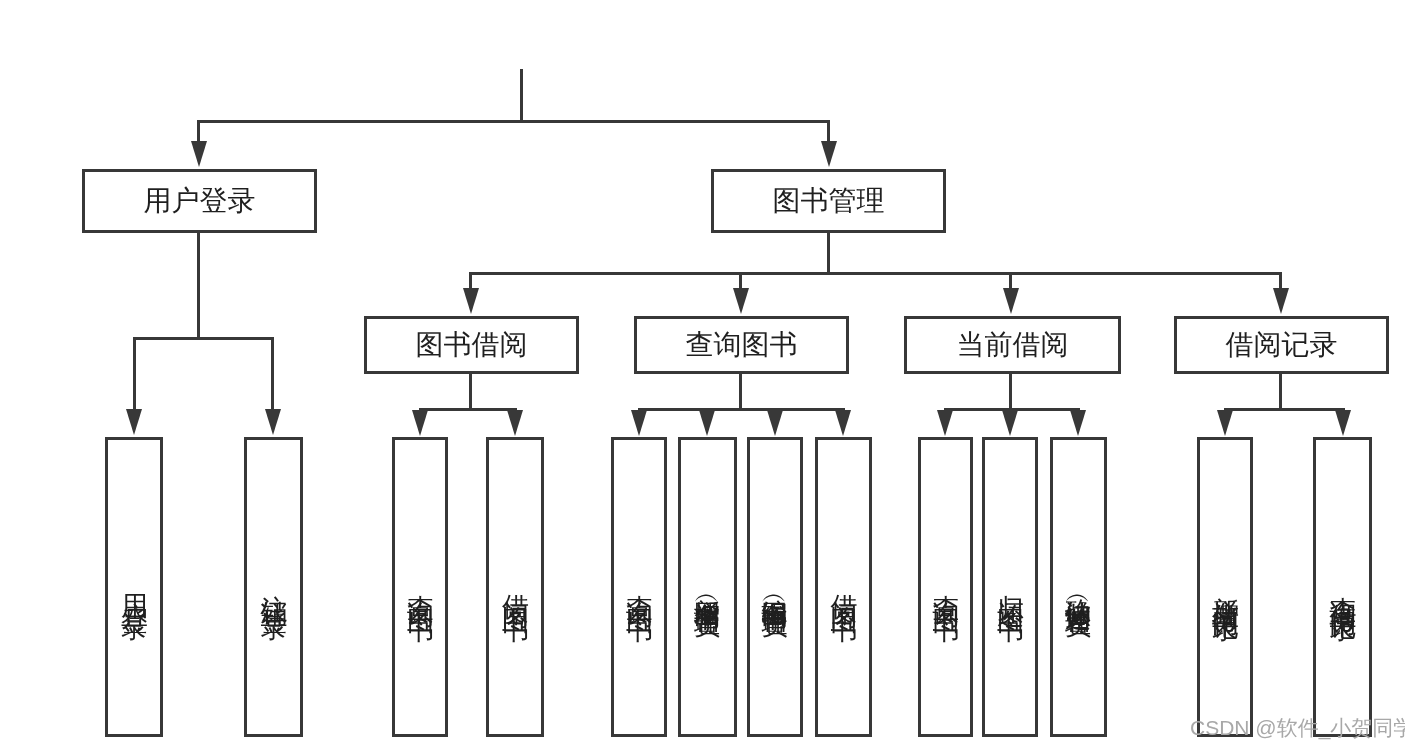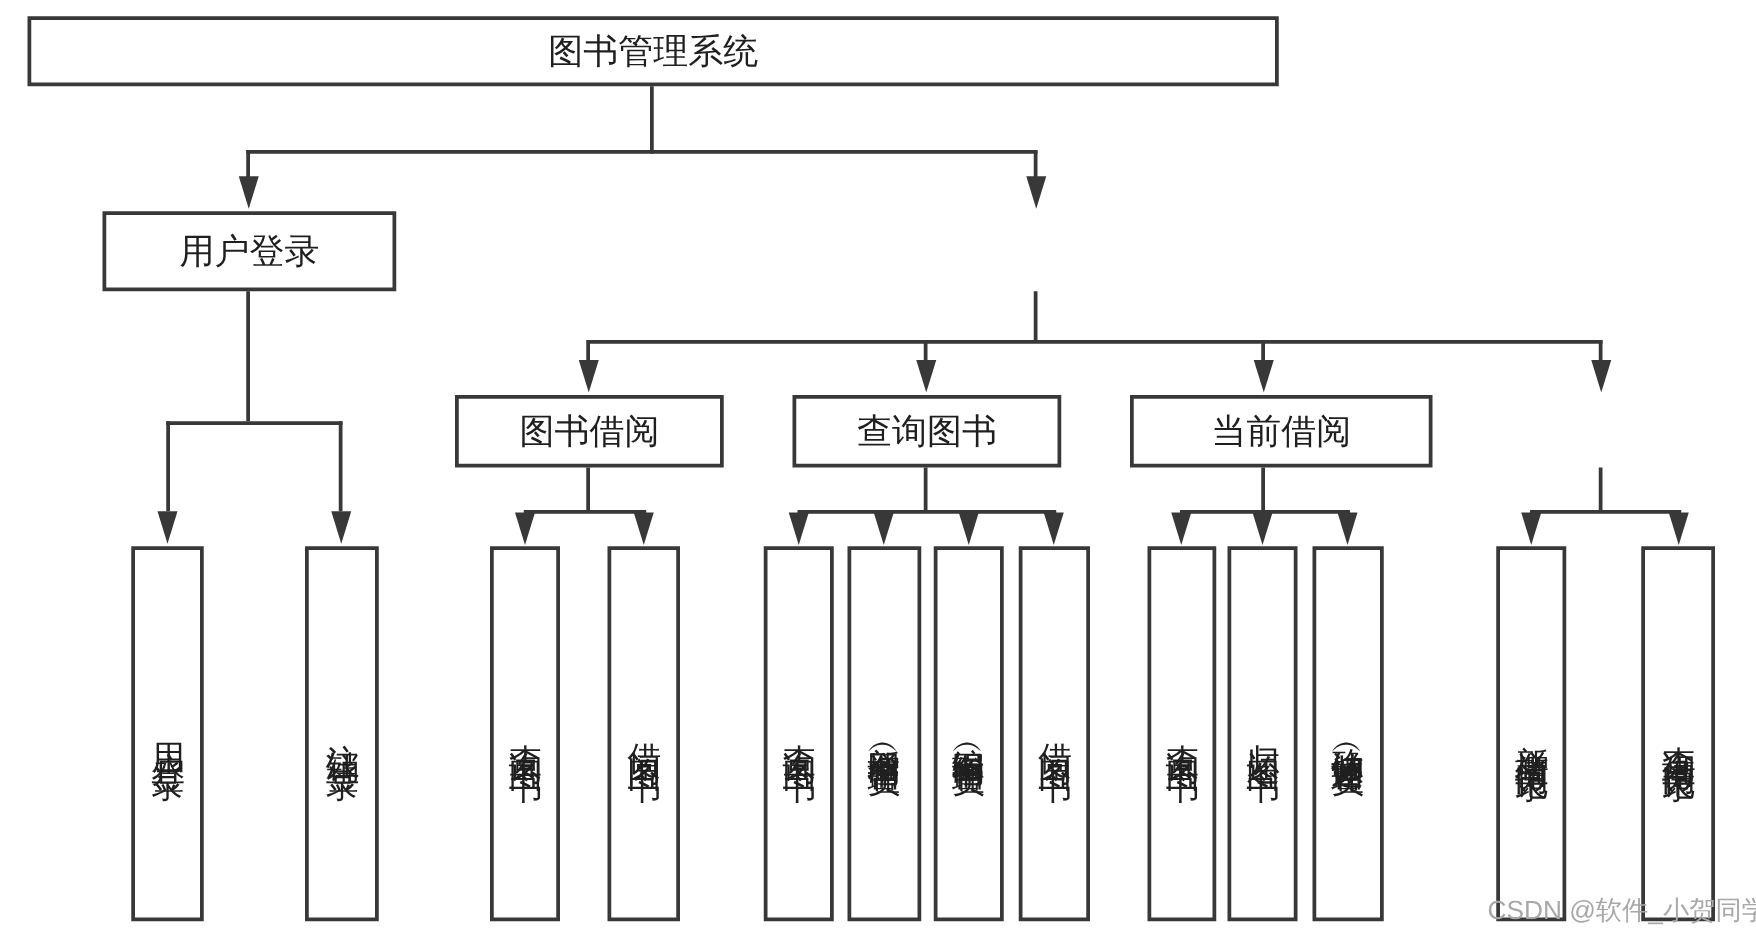--- a/index.html
+++ b/index.html
@@ -62,30 +62,30 @@
     font-size: 21px;
     white-space: nowrap;
     z-index: 5;
   }
 </style>
 </head>
 <body>
 
 <div class="canvas">
 
-  <div class="box" style="left:22px;top:13px;width:1001px;height:56px">图书管理系统</div>
 
   <div class="vline" style="left:520px;top:69px;height:54px"></div>
   <div class="hline" style="left:197px;top:120px;width:633px"></div>
   <div class="vline" style="left:197px;top:120px;height:23px"></div>
   <div class="arrowhead" style="left:191px;top:141px"></div>
   <div class="vline" style="left:827px;top:120px;height:23px"></div>
   <div class="arrowhead" style="left:821px;top:141px"></div>
 
   <div class="box" style="left:82px;top:169px;width:235px;height:64px">用户登录</div>
+  <div class="box" style="left:711px;top:169px;width:235px;height:64px">图书管理</div>
 
   <div class="vline" style="left:197px;top:233px;height:104px"></div>
   <div class="hline" style="left:133px;top:337px;width:141px"></div>
   <div class="vline" style="left:133px;top:337px;height:72px"></div>
   <div class="arrowhead" style="left:126px;top:409px"></div>
   <div class="vline" style="left:271px;top:337px;height:72px"></div>
   <div class="arrowhead" style="left:265px;top:409px"></div>
 
   <div class="vline" style="left:827px;top:233px;height:39px"></div>
   <div class="hline" style="left:470px;top:272px;width:812px"></div>
@@ -93,21 +93,22 @@
   <div class="arrowhead" style="left:463px;top:288px"></div>
   <div class="vline" style="left:739px;top:272px;height:17px"></div>
   <div class="arrowhead" style="left:733px;top:288px"></div>
   <div class="vline" style="left:1009px;top:272px;height:17px"></div>
   <div class="arrowhead" style="left:1003px;top:288px"></div>
   <div class="vline" style="left:1279px;top:272px;height:17px"></div>
   <div class="arrowhead" style="left:1273px;top:288px"></div>
 
   <div class="box" style="left:364px;top:316px;width:215px;height:58px">图书借阅</div>
   <div class="box" style="left:634px;top:316px;width:215px;height:58px">查询图书</div>
-  <div class="box" style="left:904px;top:316px;width:242px;height:58px">当前借阅</div>
+  <div class="box" style="left:904px;top:316px;width:217px;height:58px">当前借阅</div>
+  <div class="box" style="left:1174px;top:316px;width:215px;height:58px">借阅记录</div>
 
   <div class="vline" style="left:469px;top:374px;height:34px"></div>
   <div class="hline" style="left:419px;top:408px;width:98px"></div>
   <div class="arrowhead" style="left:412px;top:410px"></div>
   <div class="arrowhead" style="left:507px;top:410px"></div>
 
   <div class="vline" style="left:739px;top:374px;height:34px"></div>
   <div class="hline" style="left:638px;top:408px;width:207px"></div>
   <div class="arrowhead" style="left:631px;top:410px"></div>
   <div class="arrowhead" style="left:699px;top:410px"></div>

